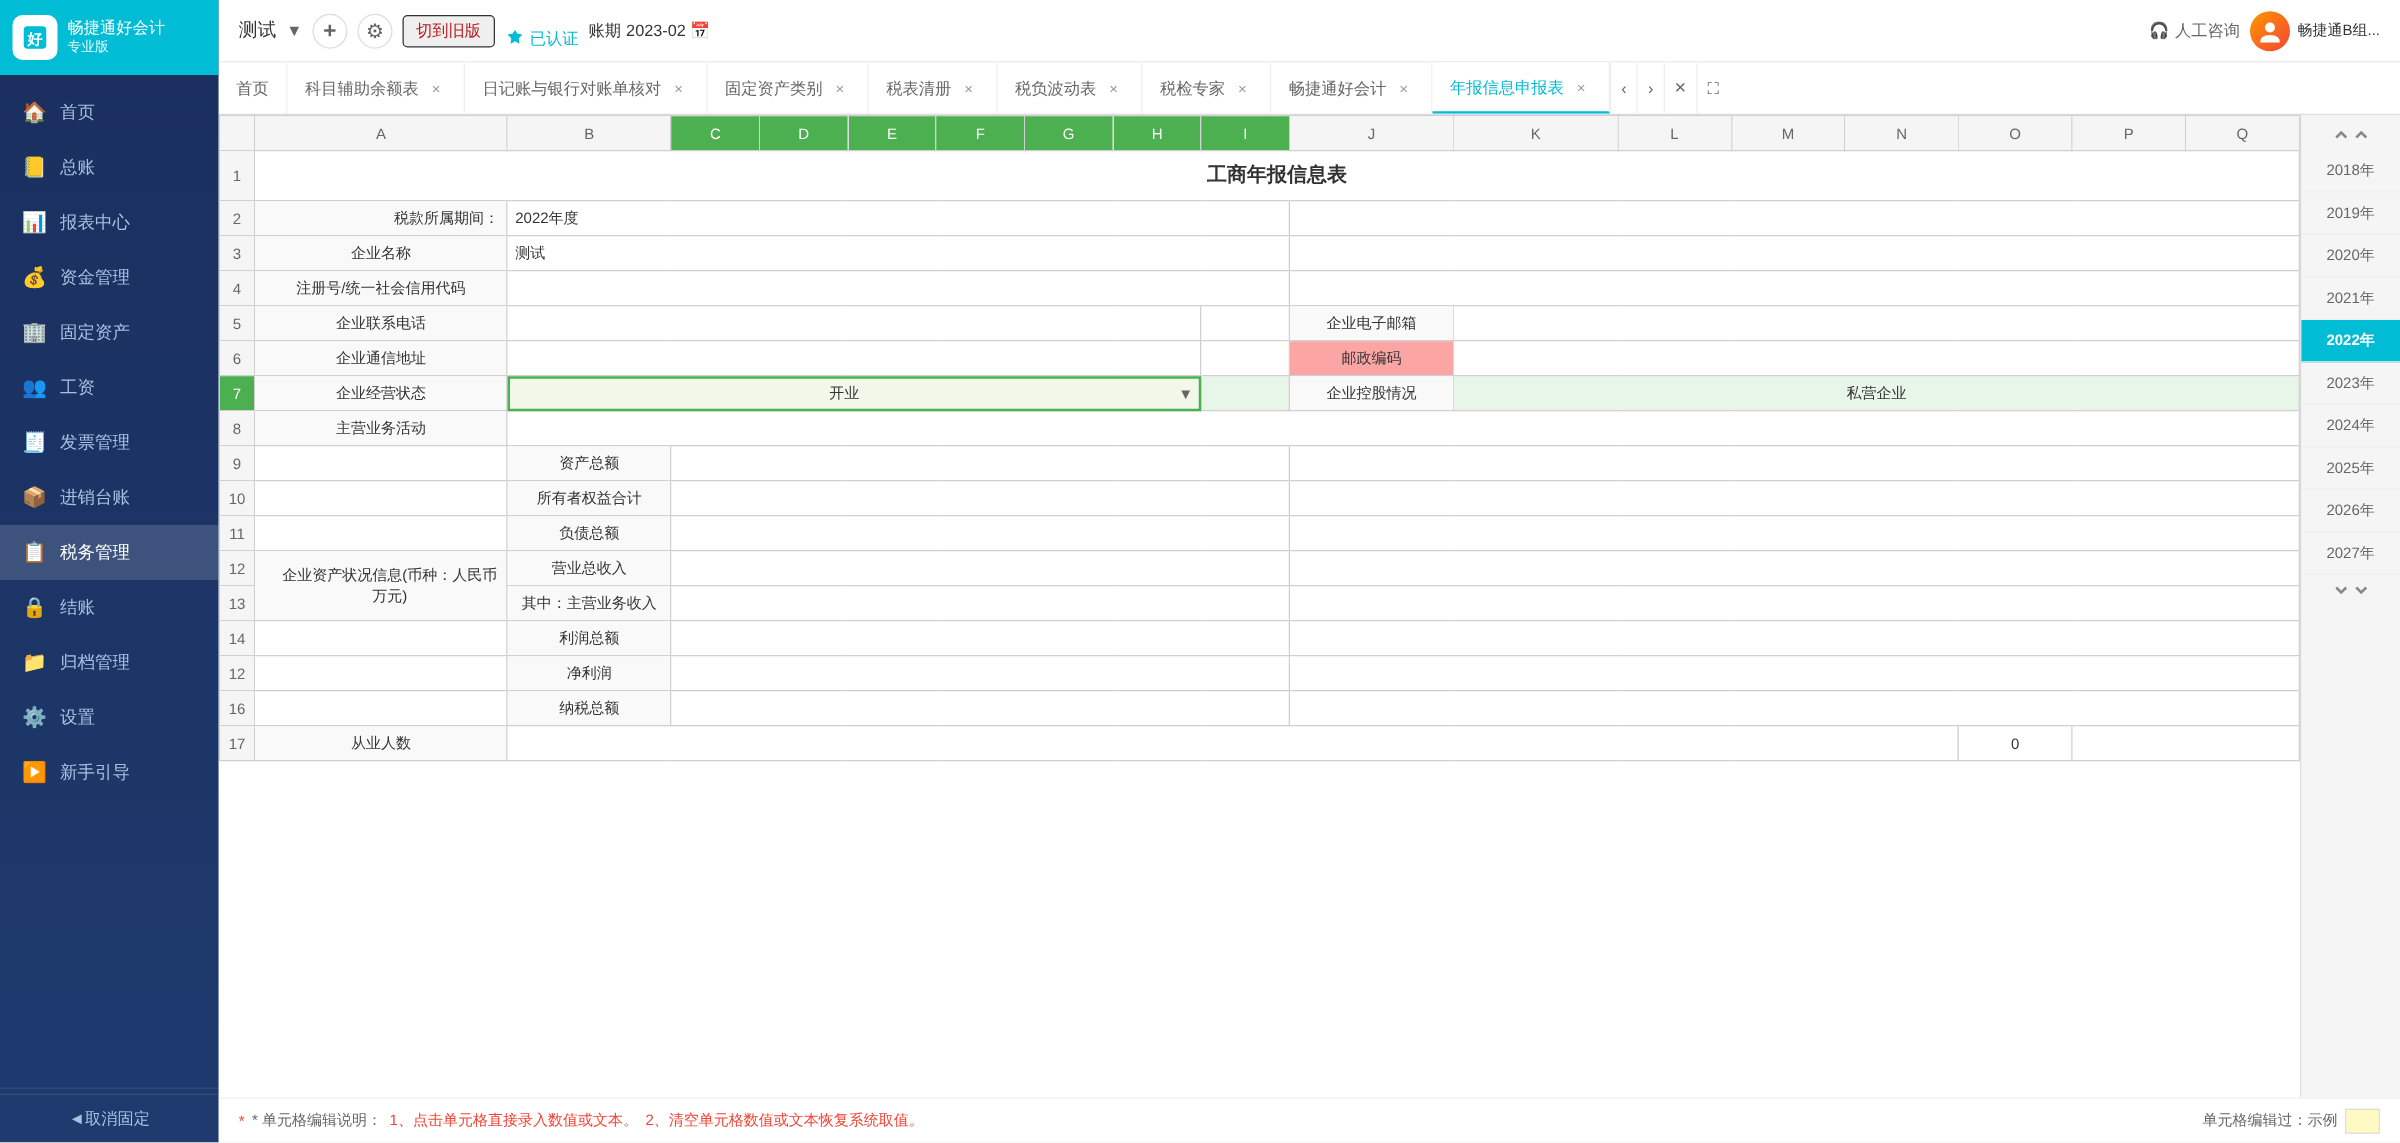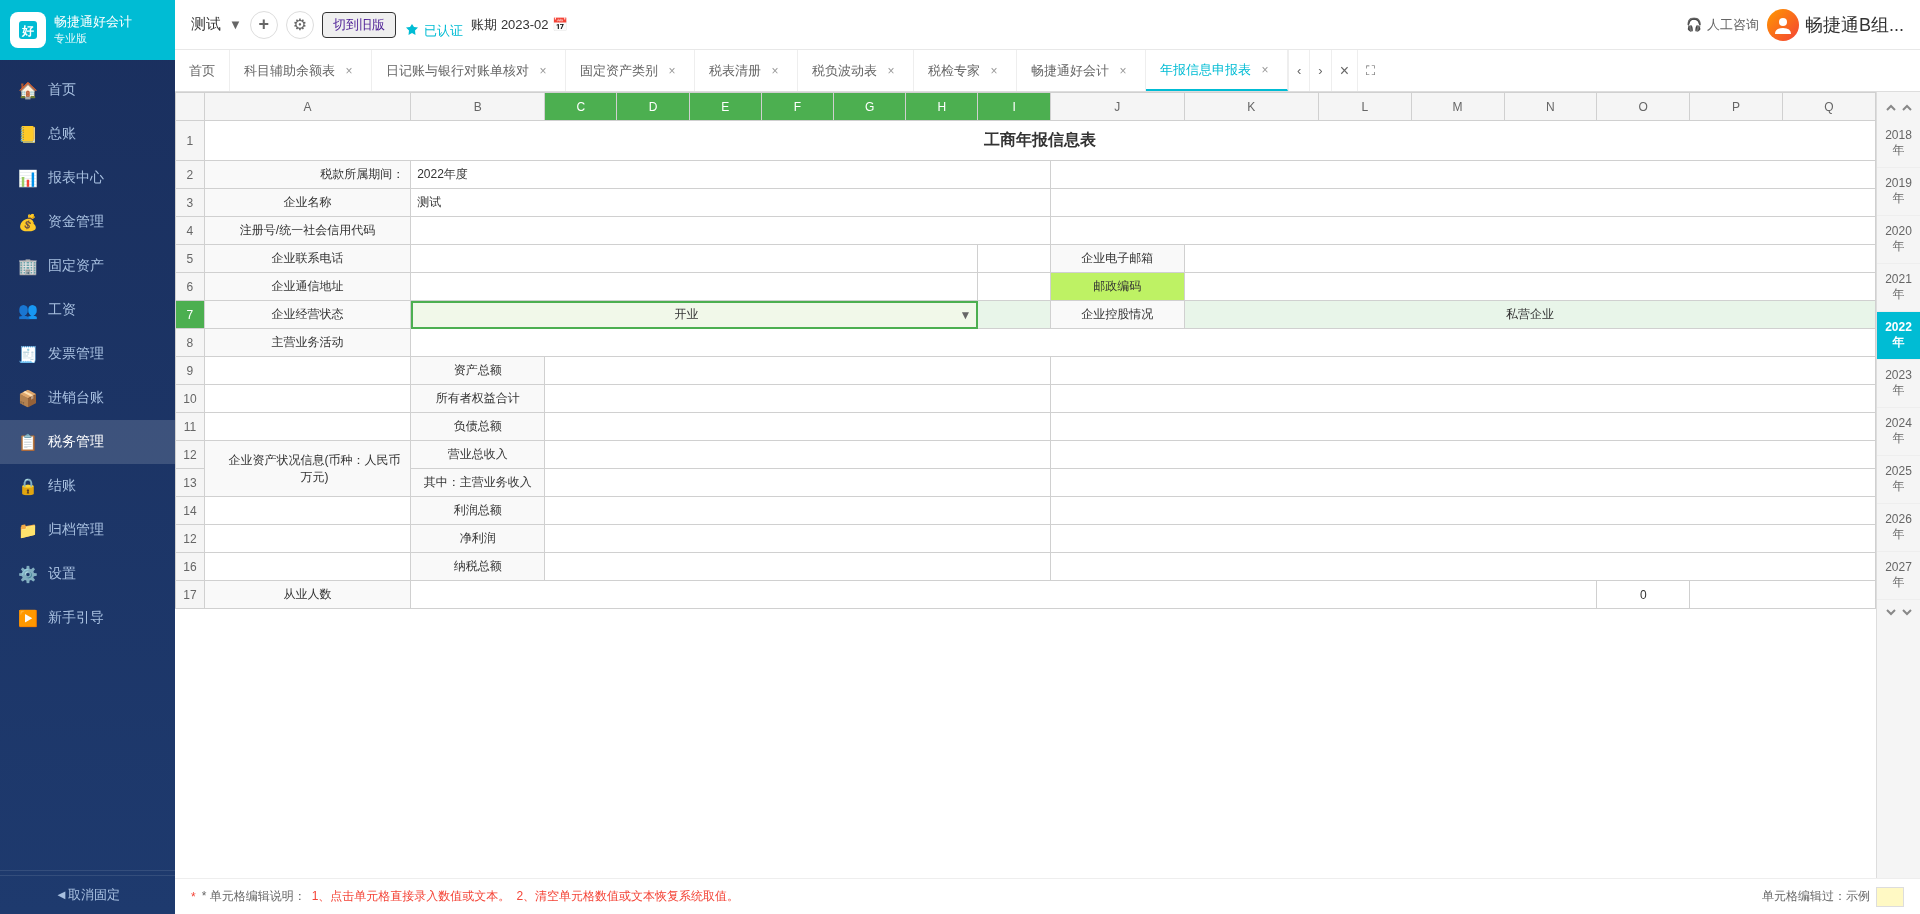--- a/index.html
+++ b/index.html
@@ -89,21 +89,21 @@
       cursor: pointer;
       color: #666;
       font-size: 16px;
     }
     .topbar-switch {
       border: 1px solid #333;
       border-radius: 4px;
       padding: 3px 10px;
       font-size: 13px;
       cursor: pointer;
-      color: #4c1d95;
+      color: #b91c1c;
     }
     .topbar-verified {
       display: flex; align-items: center; gap: 4px;
       color: #00bcd4; font-size: 13px; margin-top: 12px;
     }
     .topbar-period {
       color: #333; font-size: 13px;
       display: flex; align-items: center; gap: 4px;
     }
     .topbar-spacer { flex: 1; }
@@ -115,21 +115,21 @@
       display: flex; align-items: center; gap: 6px;
       cursor: pointer;
     }
     .topbar-avatar {
       width: 32px; height: 32px;
       border-radius: 50%;
       background: linear-gradient(135deg, #ff9800, #f44336);
       display: flex; align-items: center; justify-content: center;
       color: white; font-size: 12px;
     }
-    .topbar-username { font-size: 18px; color: #333; }
+    .topbar-username { font-size: 12px; color: #333; }
 
     
     .tab-bar {
       height: 42px;
       background: white;
       display: flex;
       align-items: stretch;
       border-bottom: 1px solid #ddd;
       overflow-x: hidden;
       flex-shrink: 0;
@@ -282,21 +282,21 @@
     }
     table.sheet td.center { text-align: center; }
     .cell-active-green {
       outline: 2px solid #4caf50;
       outline-offset: -2px;
       background: #f1f8e9 !important;
     }
 
     
     .year-panel {
-      width: 44px;
+      width: 80px;
       background: #f5f5f5;
       border-left: 1px solid #ddd;
       display: flex;
       flex-direction: column;
       align-items: center;
       padding: 4px 0;
       overflow-y: auto;
       flex-shrink: 0;
     }
     .year-panel::-webkit-scrollbar { width: 0; }
@@ -582,21 +582,21 @@
               <td class="data-cell"></td>
               <td class="data-cell center" style="background:#f9f9f9;">企业电子邮箱</td>
               <td colspan="7" class="data-cell"></td>
             </tr>
 
             <tr>
               <td class="row-header">6</td>
               <td class="data-cell center" style="background:#f9f9f9;">企业通信地址</td>
               <td colspan="7" class="data-cell"></td>
               <td class="data-cell"></td>
-              <td class="data-cell center" style="background:#bef264;">邮政编码</td>
+              <td class="data-cell center" style="background:#fca5a5;">邮政编码</td>
               <td colspan="7" class="data-cell"></td>
             </tr>
 
             <tr style="background:#e8f5e9;">
               <td class="row-header" style="background:#4caf50; color:white;">7</td>
               <td class="data-cell center" style="background:#f9f9f9;">企业经营状态</td>
               <td colspan="7" class="data-cell cell-active-green" style="padding:0;">
                 <div style="display:flex; align-items:center; justify-content:center; height:100%; padding:0 6px; gap:4px;">
                   <span style="flex:1; text-align:center; font-size:12px;">开业</span>
                   <span style="font-size:12px; color:#666;">▼</span>

